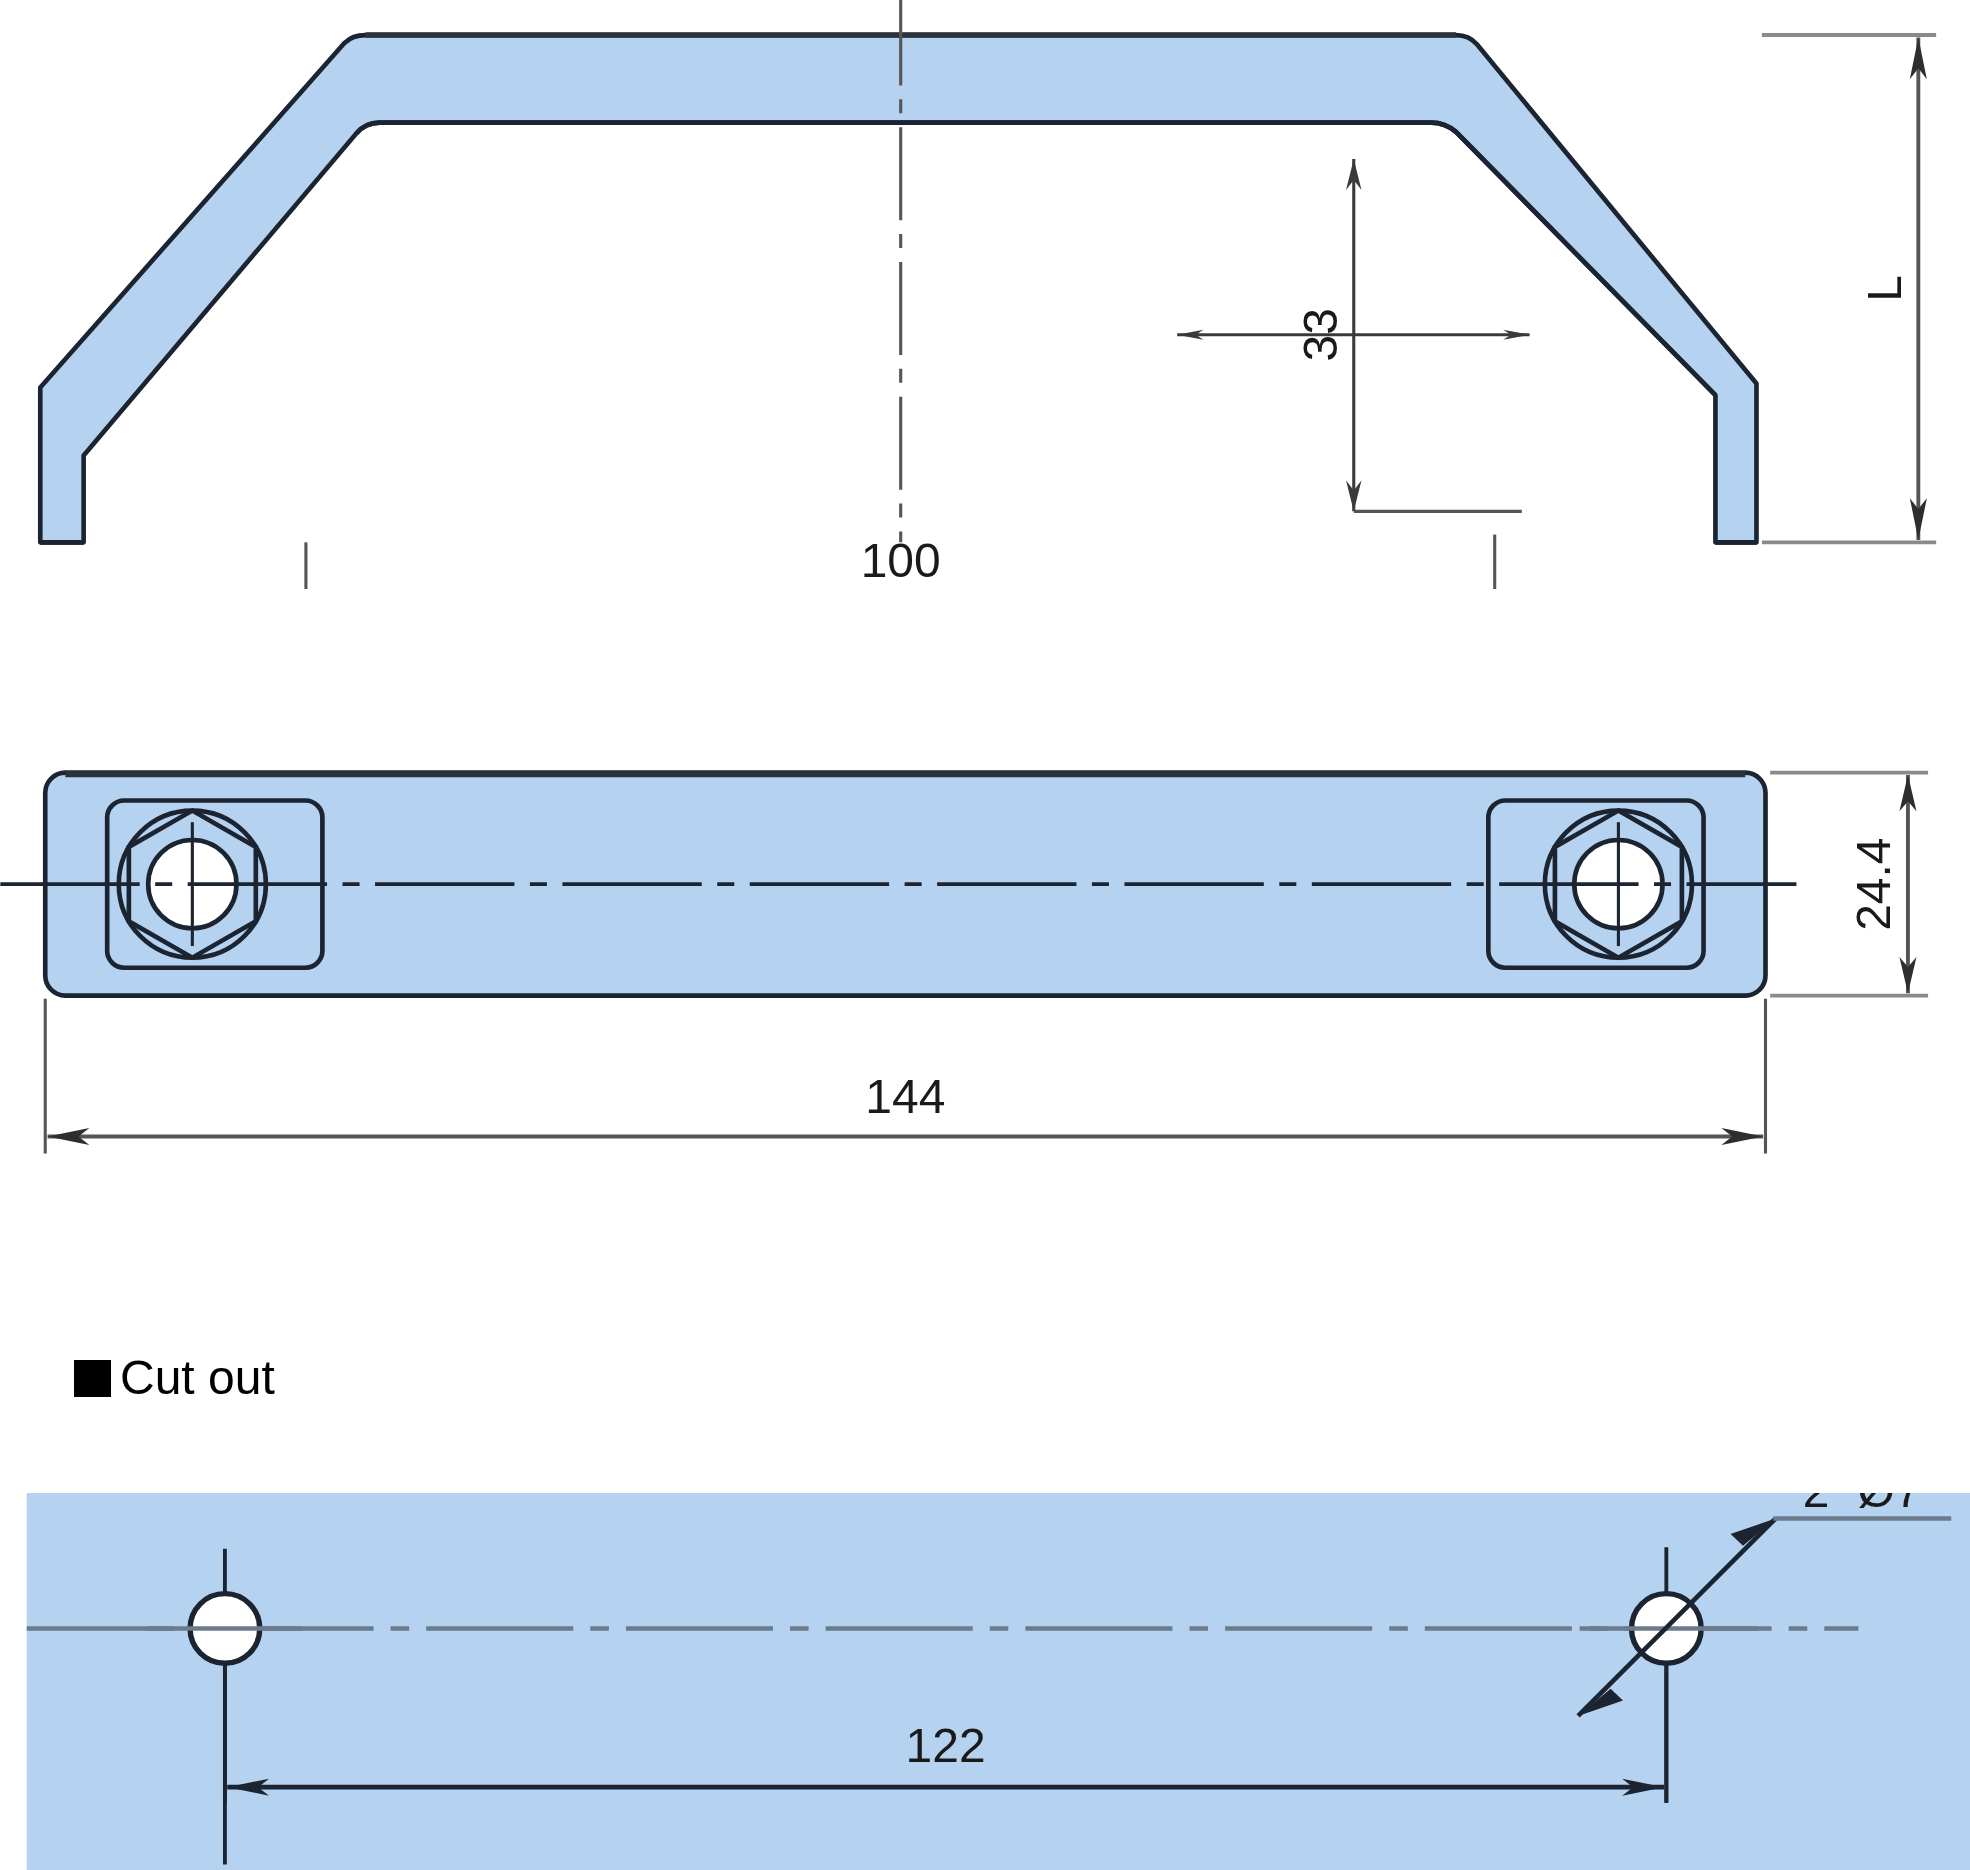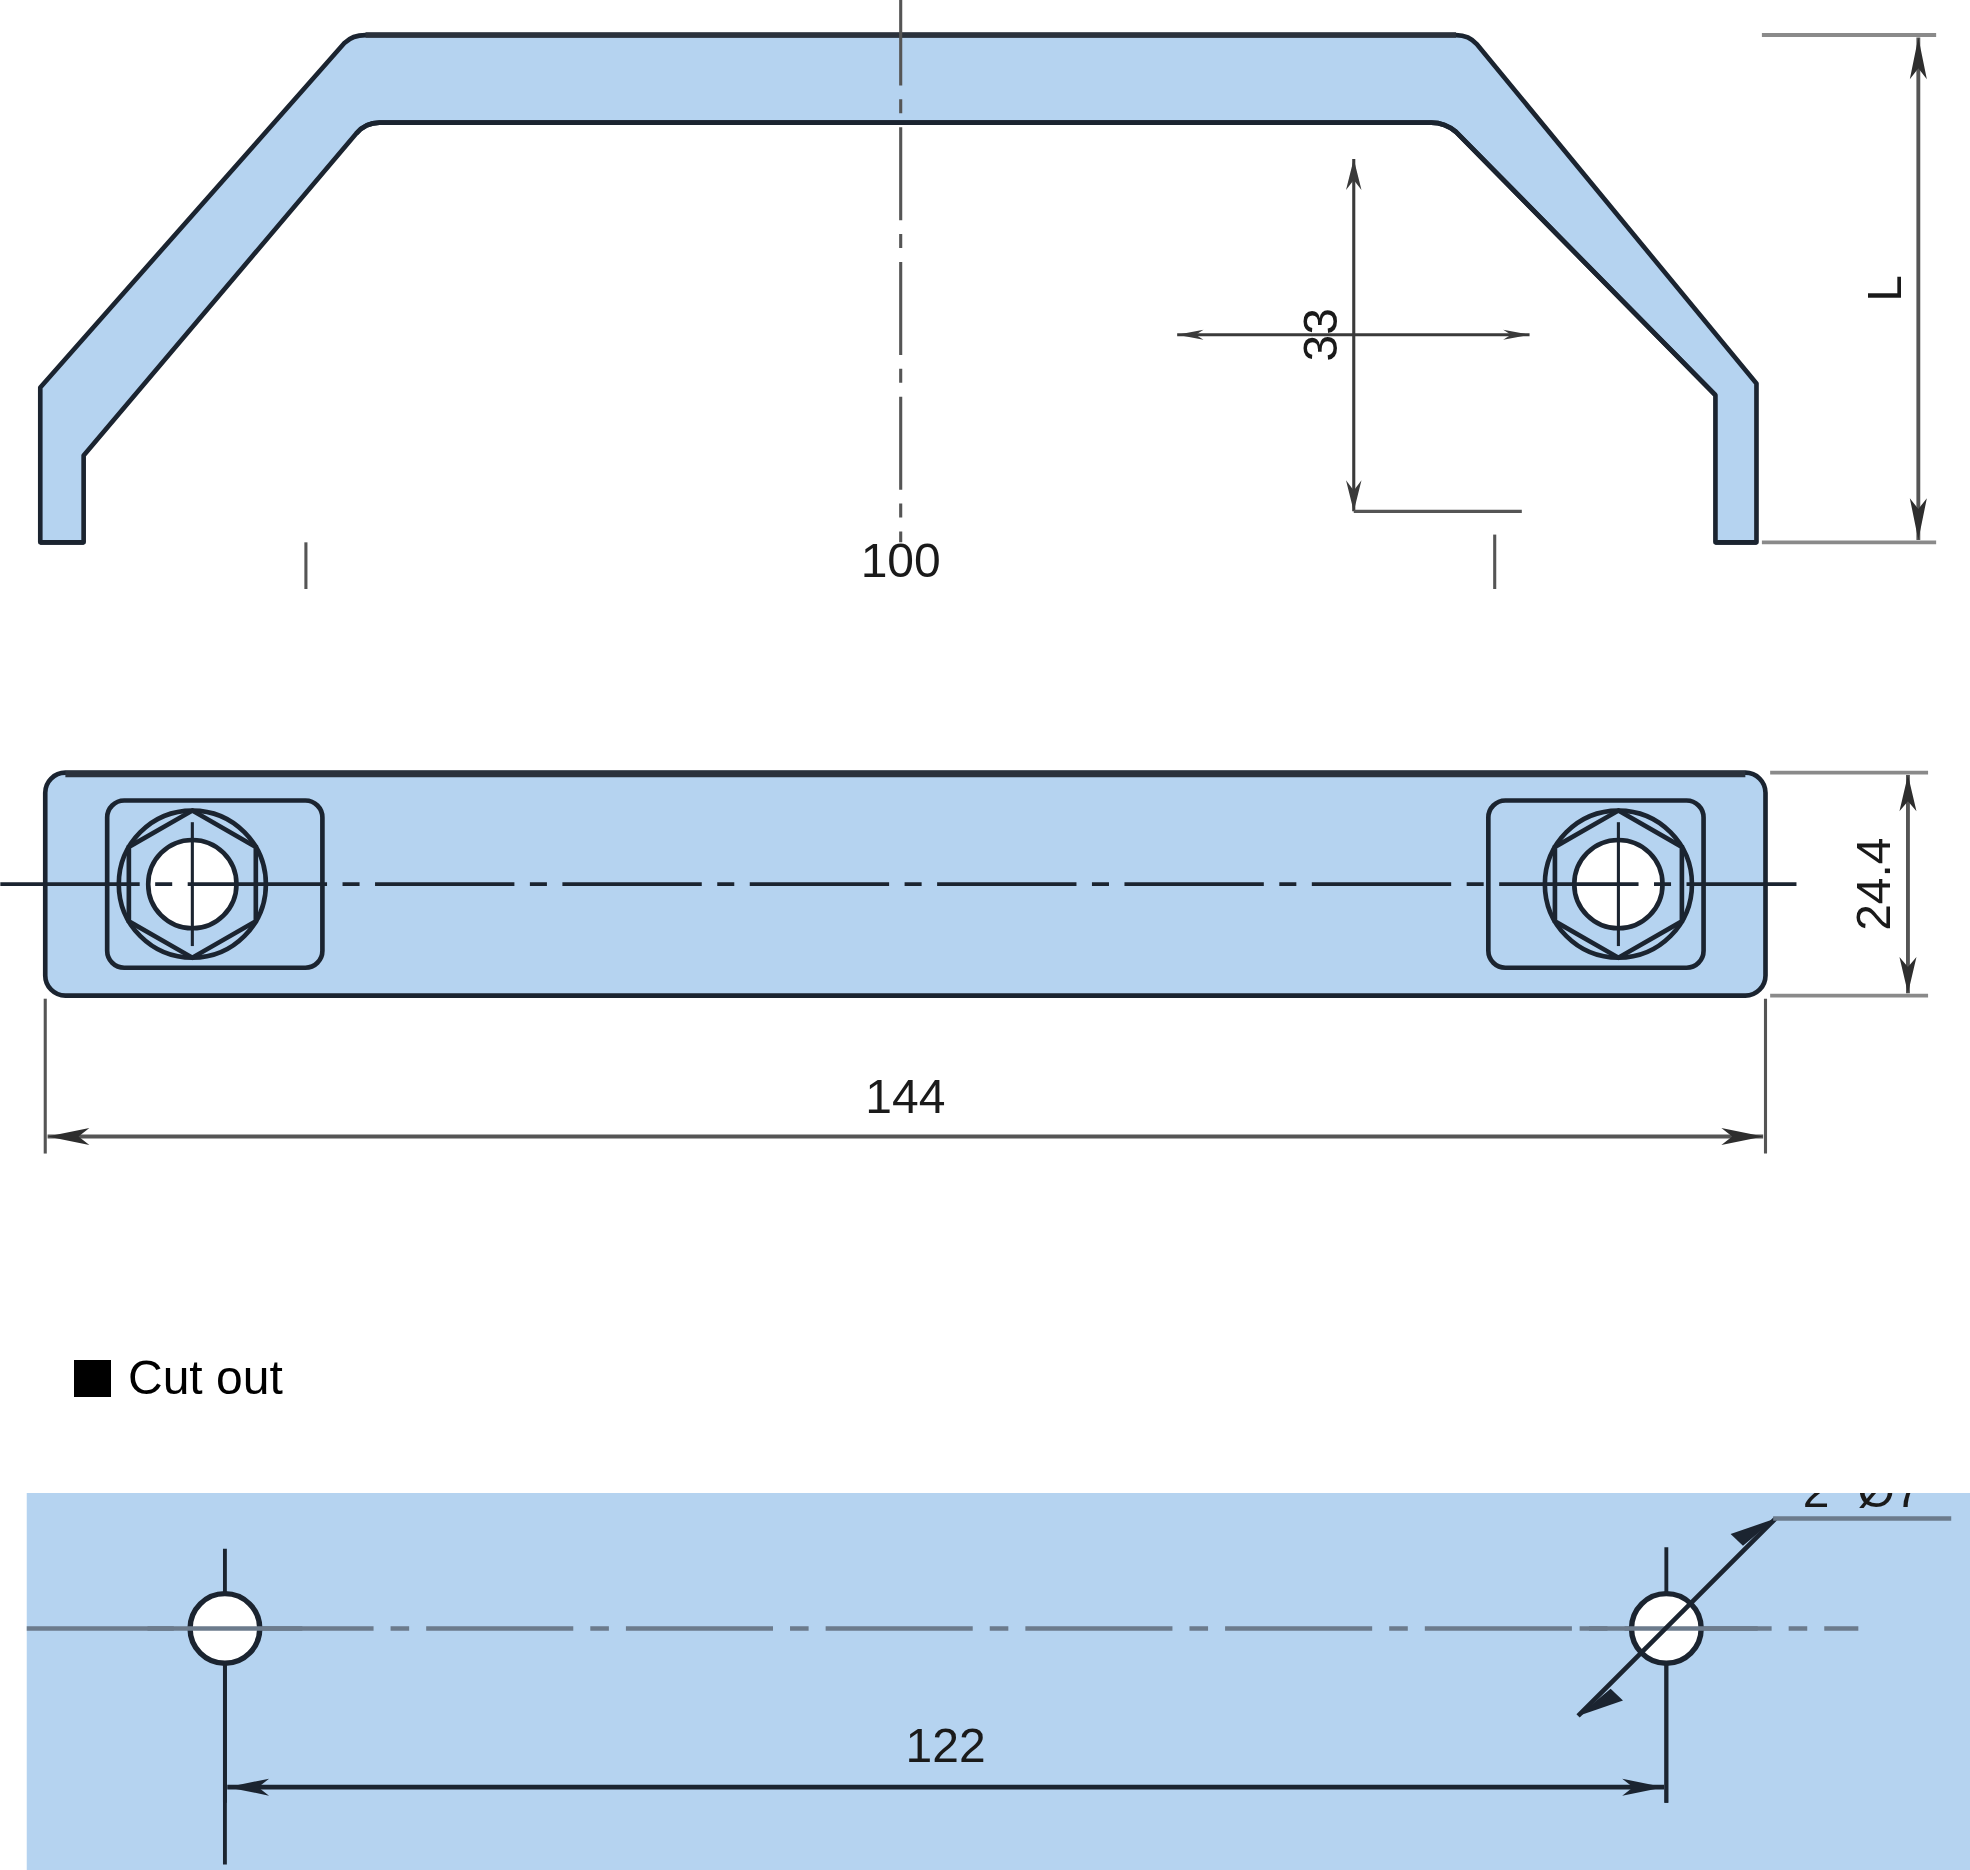--- a/index.html
+++ b/index.html
@@ -13,21 +13,21 @@
   svg{display:block;}
   .dimtext{
     font-family:"Liberation Sans", sans-serif;
     font-size:62px;
     fill:#1a1a1a;
   }
   .legend-row{
     position:absolute;
     display:flex;
     align-items:center;
-    gap:17px;
+    gap:9px;
   }
   .legend-swatch{
     width:37px;height:37px;background:#000000;display:block;
   }
   .legend-label{
     font-family:"Liberation Sans", sans-serif;
     font-size:48px;
     color:#000000;
     line-height:1;
     white-space:nowrap;

